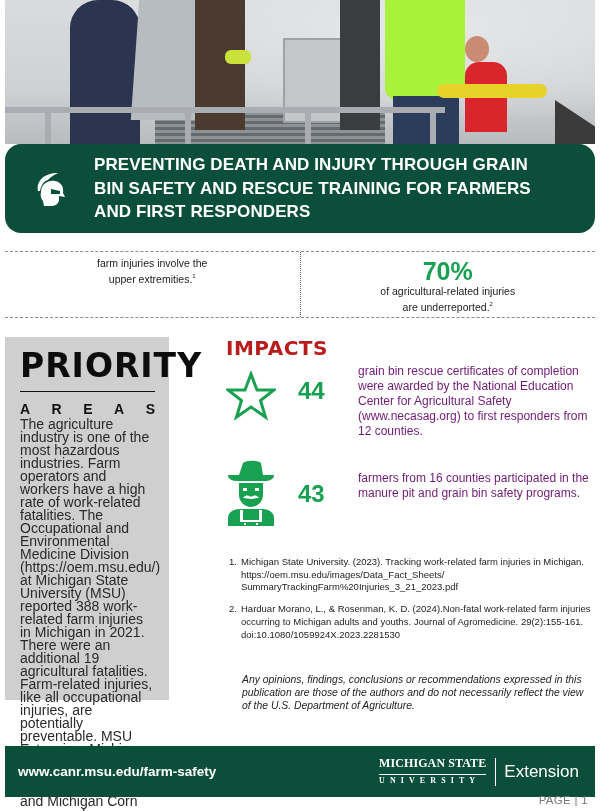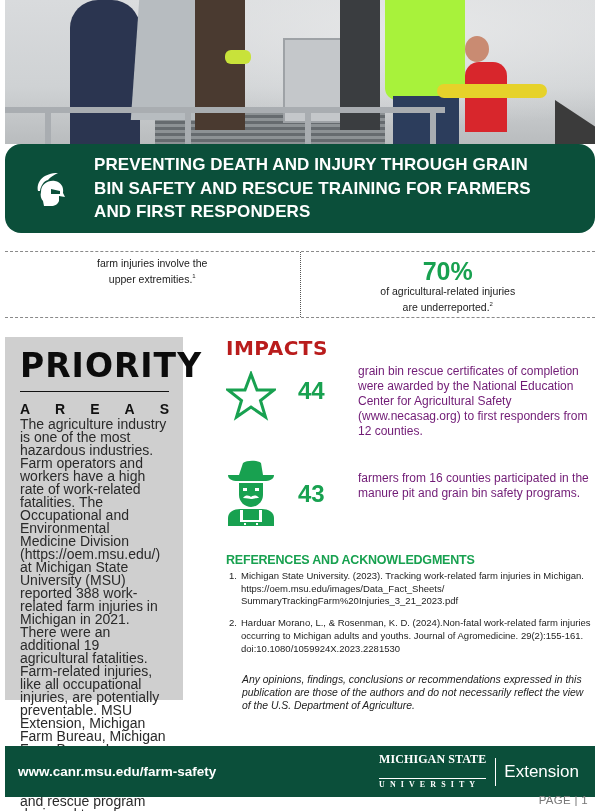--- a/index.html
+++ b/index.html
@@ -49,21 +49,21 @@
       border-top: 1px dashed #8a8a8a; border-bottom: 1px dashed #8a8a8a; display: flex;
     }
     .stat { flex: 1; text-align: center; padding-top: 5px; }
     .stat + .stat { border-left: 1px dotted #555; }
     .stat-value { color: #18a150; font-weight: 700; font-size: 25px; line-height: 28px; }
     .stat-label { font-size: 10.5px; line-height: 13px; color: #222; }
     .stat-label sup { font-size: 6px; }
 
     
     .priority {
-      position: absolute; left: 5px; top: 337px; width: 178px; height: 363px;
+      position: absolute; left: 5px; top: 337px; width: 164px; height: 363px;
       background: #cfcfcf; padding: 10px 14px 0 15px;
     }
     .priority-title { font-family: "DejaVu Sans", sans-serif; font-weight: 900; font-size: 33px; letter-spacing: 1px; color: #0c0c0c; line-height: 38px; }
     .priority-rule { height: 1px; background: #111; margin: 6px 0 8px 0; }
     .priority-sub { display: flex; justify-content: space-between; font-weight: 700; font-size: 14px; color: #111; line-height: 18px; }
     .priority-body { margin-top: 0; font-size: 14px; line-height: 13px; color: #2a2a2a; }
 
     
     .impacts-title { position: absolute; left: 226px; top: 336px; font-family: "DejaVu Sans", sans-serif; font-weight: 900; font-size: 20px; letter-spacing: 0.5px; color: #b91c1c; }
     .impact { position: absolute; left: 226px; display: flex; align-items: flex-start; }
@@ -83,21 +83,21 @@
 
     
     .footer {
       position: absolute; left: 5px; top: 746px; width: 590px; height: 51px;
       background: #0b4f3a; display: flex; align-items: center; justify-content: space-between;
       padding: 0 16px 0 13px;
     }
     .footer-url { color: #fff; font-weight: 700; font-size: 13.5px; }
     .msu-logo { display: flex; align-items: center; color: #fff; }
     .msu-word { display: flex; flex-direction: column; align-items: stretch; font-family: "Liberation Serif", serif; }
-    .msu-word .top { font-size: 12px; font-weight: 700; line-height: 13px; border-bottom: 1px solid #fff; padding-bottom: 12px; letter-spacing: 0.1px; }
+    .msu-word .top { font-size: 12px; font-weight: 700; line-height: 13px; border-bottom: 1px solid #fff; padding-bottom: 4px; letter-spacing: 0.1px; }
     .msu-word .bottom { font-size: 8px; font-weight: 700; letter-spacing: 5.1px; line-height: 10px; margin-top: 1px; }
     .msu-divider { width: 1px; height: 28px; background: #fff; margin: 0 8px 0 9px; }
     .msu-ext { font-size: 17px; color: #fff; }
 
     .page-num { position: absolute; right: 12px; top: 794px; font-size: 11.5px; color: #777; letter-spacing: 0.3px; }
   </style>
 </head>
 <body>
 
 <div class="hero">
@@ -184,21 +184,20 @@
     <rect x="33" y="50" width="3" height="10" fill="#fff"></rect>
     <rect x="14" y="60" width="22" height="2" fill="#fff"></rect>
     <rect x="18" y="63" width="2" height="2" fill="#fff"></rect>
     <rect x="30" y="63" width="2" height="2" fill="#fff"></rect>
   </svg>
   <div class="impact-number" style="margin-top:20px">43</div>
   <div class="impact-text" style="margin-top:11px">farmers from 16 counties participated in the manure pit and grain bin safety programs.</div>
 </div>
 
 <div class="refs">
-  <div class="refs-title">REFERENCES AND ACKNOWLEDGMENTS</div>
   <ol>
     <li>
       <span class="num">1.</span>
       <span class="txt">Michigan State University. (2023). Tracking work-related farm injuries in Michigan. https://oem.msu.edu/images/Data_Fact_Sheets/ SummaryTrackingFarm%20Injuries_3_21_2023.pdf</span>
     </li>
     <li>
       <span class="num">2.</span>
       <span class="txt">Harduar Morano, L., &amp; Rosenman, K. D. (2024).Non-fatal work-related farm injuries occurring to Michigan adults and youths. Journal of Agromedicine. 29(2):155-161. doi:10.1080/1059924X.2023.2281530</span>
     </li>
   </ol>

